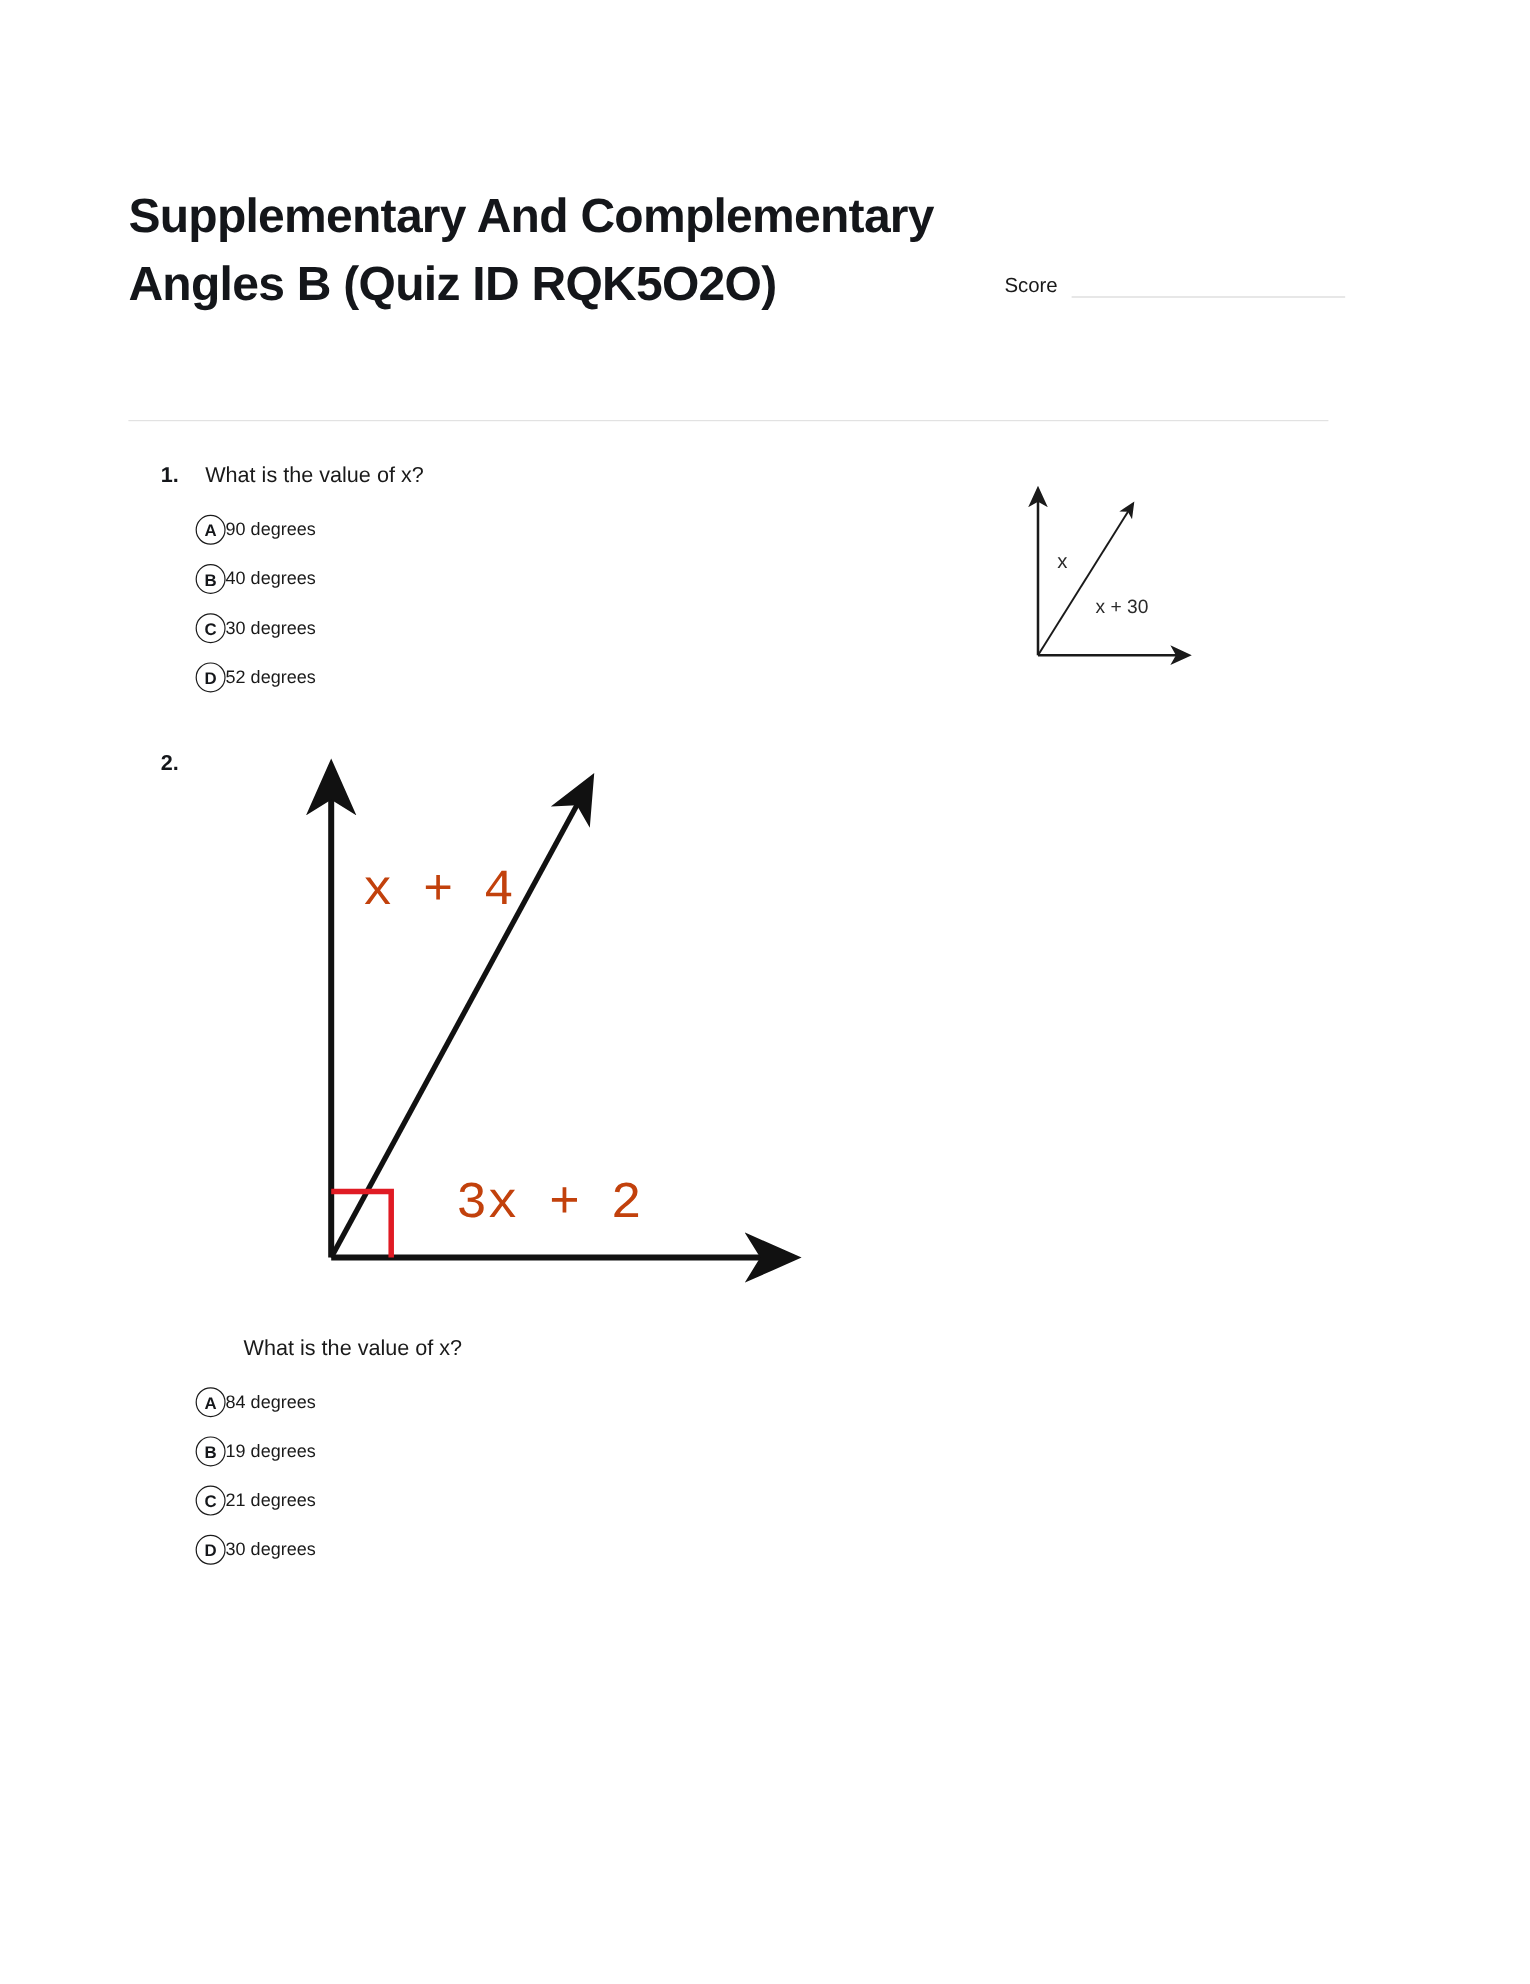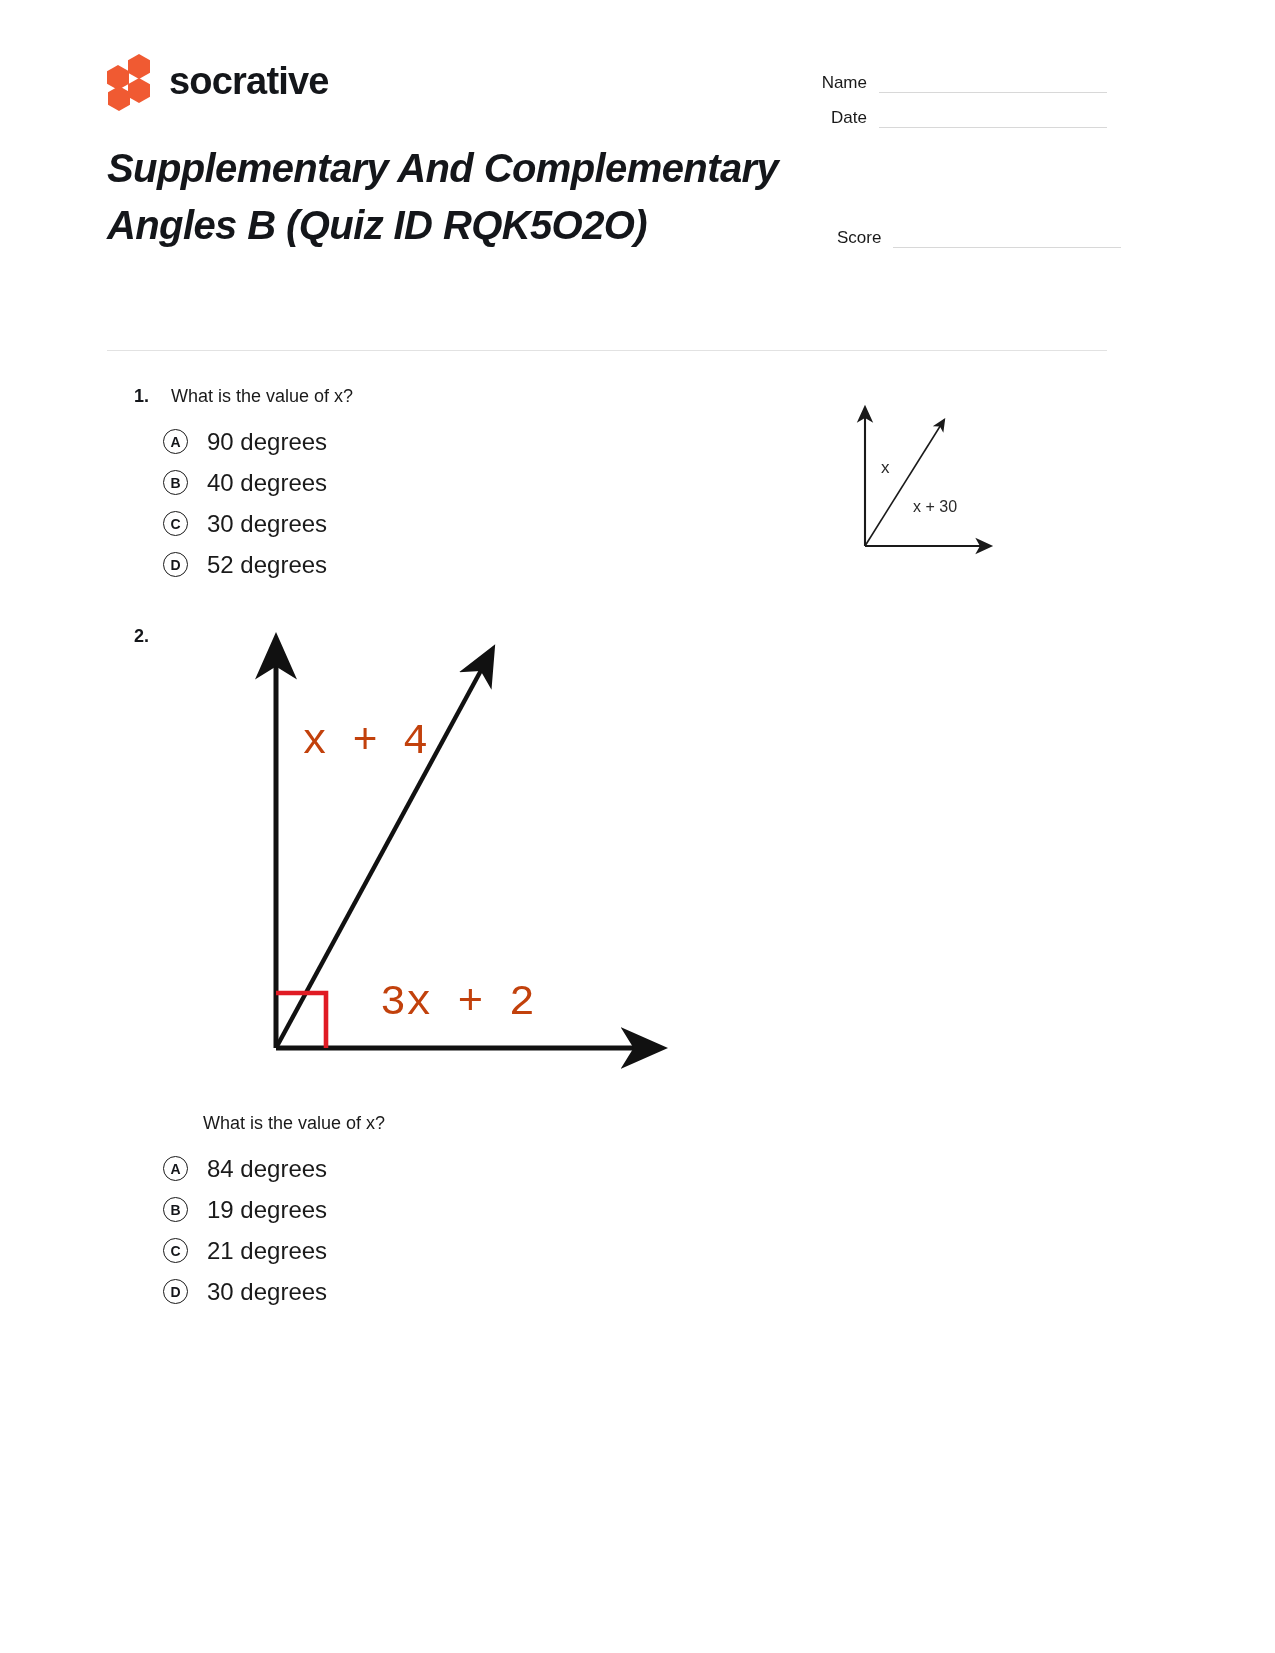--- a/index.html
+++ b/index.html
@@ -85,23 +85,22 @@
   .meta-line {
     width: 228px;
     border-bottom: 1.5px solid #d8d8d8;
     height: 18px;
   }
 
   
   .title-block {
     position: absolute;
     left: 107px;
-    top: 140px;
+    top: 152px;
     width: 730px;
-    font-style: italic;
   }
   .quiz-title {
     font-size: 40px;
     line-height: 57px;
     font-weight: 700;
     letter-spacing: -0.6px;
     color: #14161a;
     margin: 0;
     font-family: "Liberation Sans", sans-serif;
   }
@@ -186,23 +185,22 @@
     align-items: center;
     justify-content: center;
     font-size: 14px;
     font-weight: 700;
     color: #14161a;
     flex: 0 0 25px;
     margin-left: 56px;
     box-sizing: border-box;
   }
   .opt-text {
-    font-size: 24px;
-    color: #1a1a1a;
-    margin-left: 19px;
+    font-size: 15px;
+    color: #1a1a1a;
     line-height: 24px;
   }
 
   
   .figure-1 {
     position: absolute;
     left: 845px;
     top: 398px;
     width: 180px;
     height: 165px;
@@ -227,42 +225,20 @@
   .f1-x   { left: 36px;  top: 60px;  font-size: 17px; }
   .f1-x30 { left: 68px;  top: 100px; font-size: 16px; }
   .f2-x4  { left: 54px;  top: 90px;  font-size: 42px; }
   .f2-3x2 { left: 132px; top: 350px; font-size: 43px; }
 </style>
 </head>
 <body>
 
 <div class="page">
 
-  <div class="header">
-    <div class="logo-wrap">
-      <div class="logo-mark">
-        <div class="hex h1"></div>
-        <div class="hex h2"></div>
-        <div class="hex h3"></div>
-        <div class="hex h4"></div>
-      </div>
-      <div class="logo-text">socrative</div>
-    </div>
-
-    <div class="meta-fields">
-      <div class="meta-row">
-        <span class="meta-label">Name</span>
-        <span class="meta-line"></span>
-      </div>
-      <div class="meta-row">
-        <span class="meta-label">Date</span>
-        <span class="meta-line"></span>
-      </div>
-    </div>
-  </div>
 
   <div class="title-block">
     <h1 class="quiz-title">Supplementary And Complementary Angles B (Quiz ID RQK5O2O)</h1>
   </div>
 
   <div class="score-row">
     <span class="score-label">Score</span>
     <span class="score-line"></span>
   </div>
 

